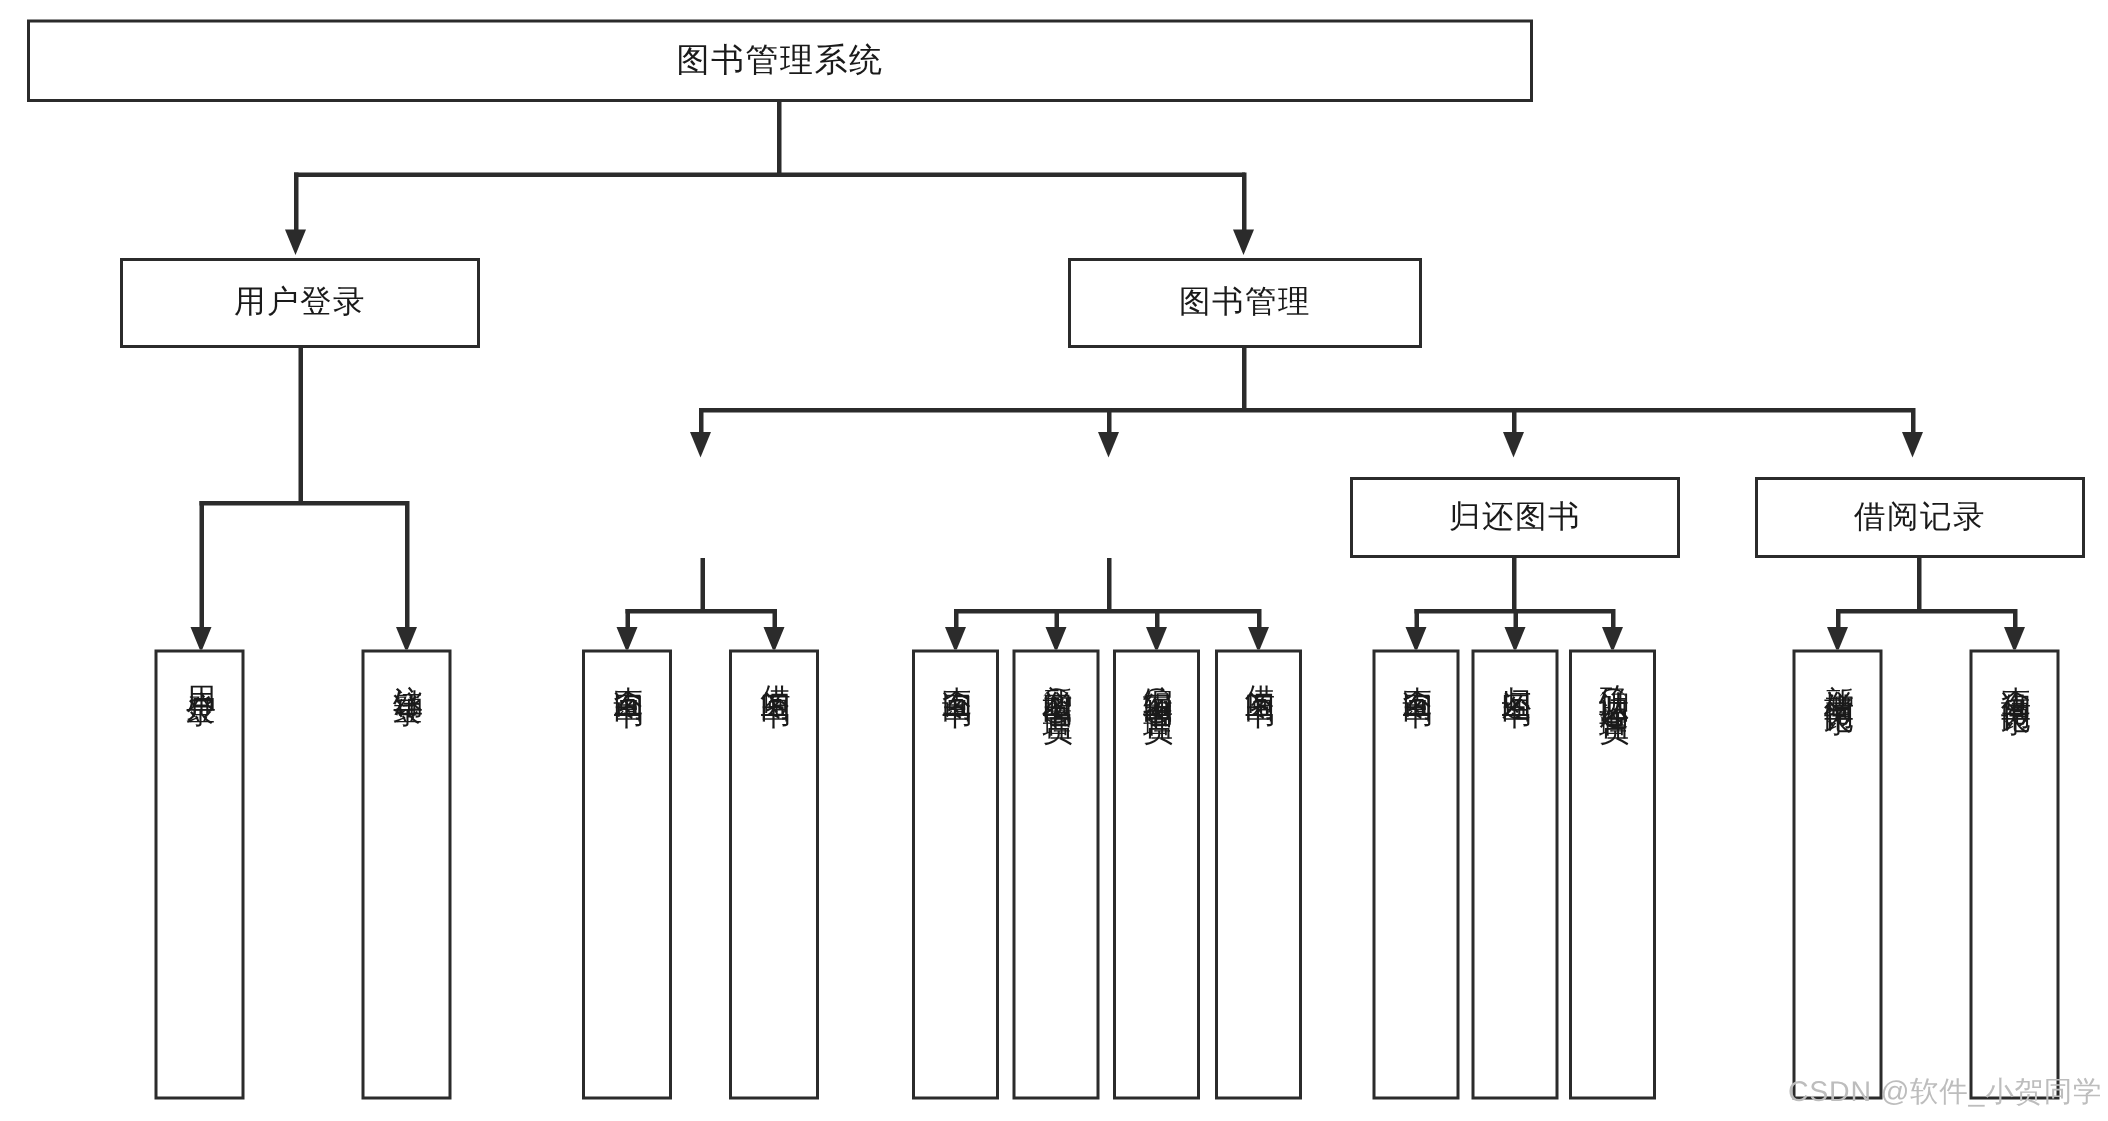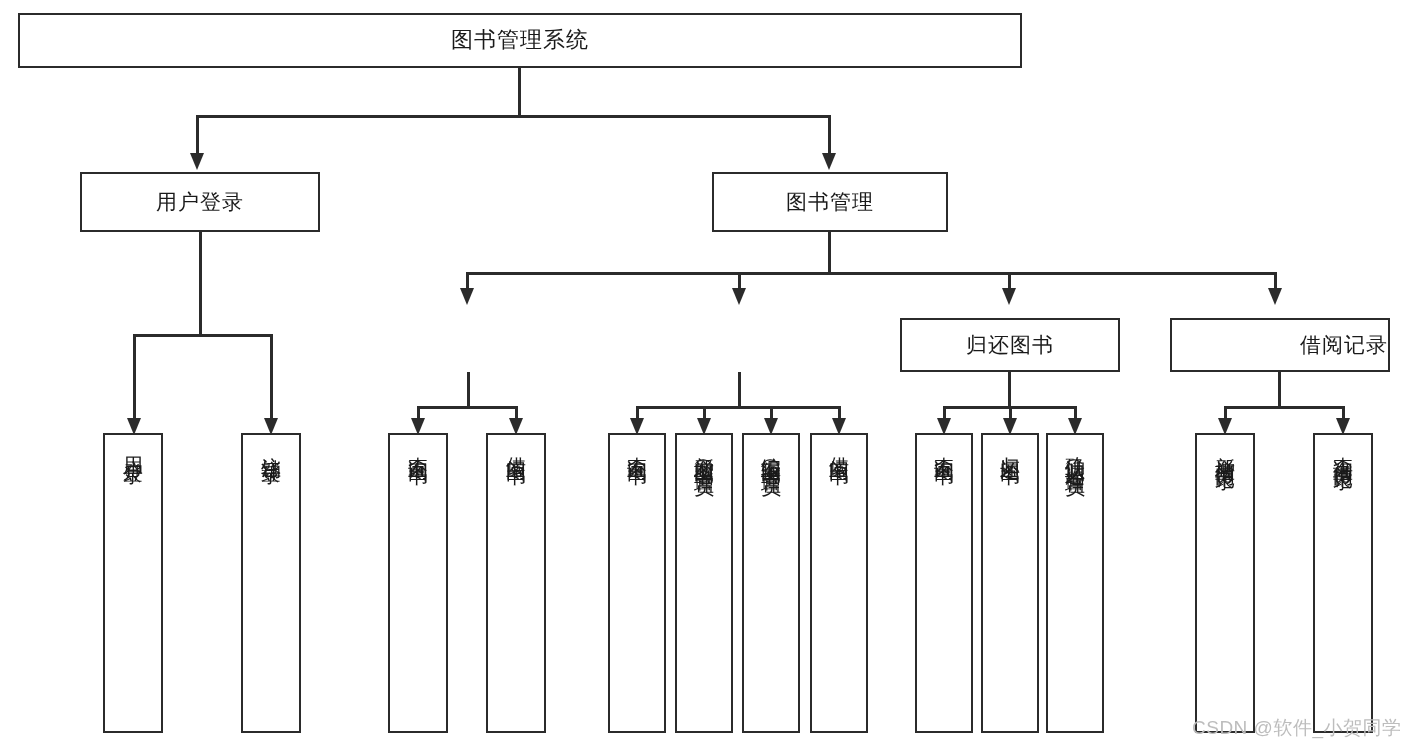--- a/index.html
+++ b/index.html
@@ -115,21 +115,21 @@
   <div class="vline" style="left:738px; top:272px; height:20px;"></div>
   <div class="arrow" style="left:732px; top:288px;"></div>
   <div class="vline" style="left:1008px; top:272px; height:20px;"></div>
   <div class="arrow" style="left:1002px; top:288px;"></div>
   <div class="vline" style="left:1274px; top:272px; height:20px;"></div>
   <div class="arrow" style="left:1268px; top:288px;"></div>
 
   <div class="node horiz" style="left:900px; top:318px; width:220px; height:54px;">
     <span>归还图书</span>
   </div>
-  <div class="node horiz" style="left:1170px; top:318px; width:220px; height:54px;justify-content:flex-end;">
+  <div class="node horiz" style="left:1170px; top:318px; width:220px; height:54px;">
     <span>借阅记录</span>
   </div>
 
   <div class="vline" style="left:467px; top:372px; height:36px;"></div>
   <div class="hline" style="left:417px; top:406px; width:100px;"></div>
   <div class="vline" style="left:417px; top:406px; height:15px;"></div>
   <div class="arrow" style="left:411px; top:418px;"></div>
   <div class="vline" style="left:515px; top:406px; height:15px;"></div>
   <div class="arrow" style="left:509px; top:418px;"></div>
 

